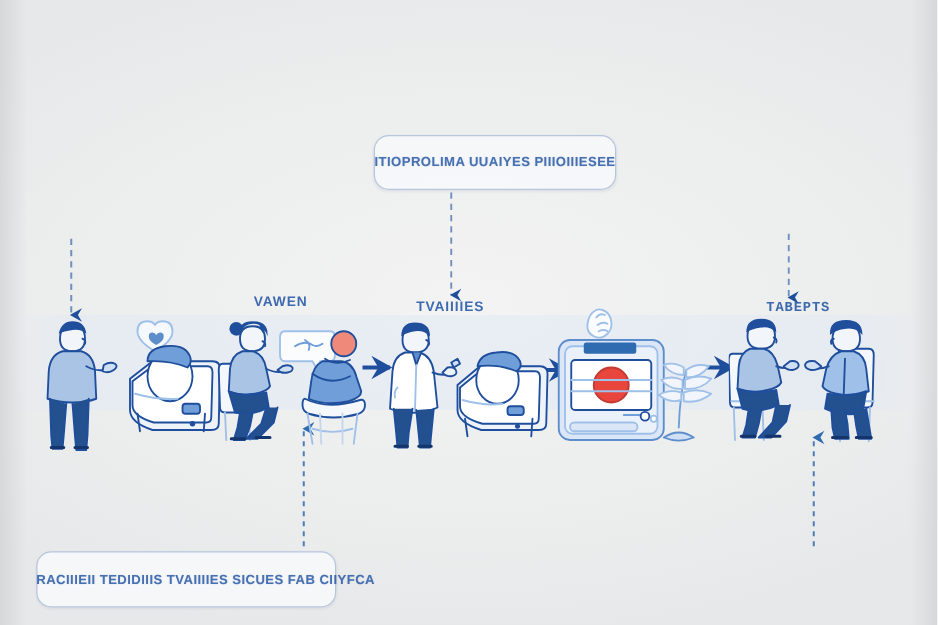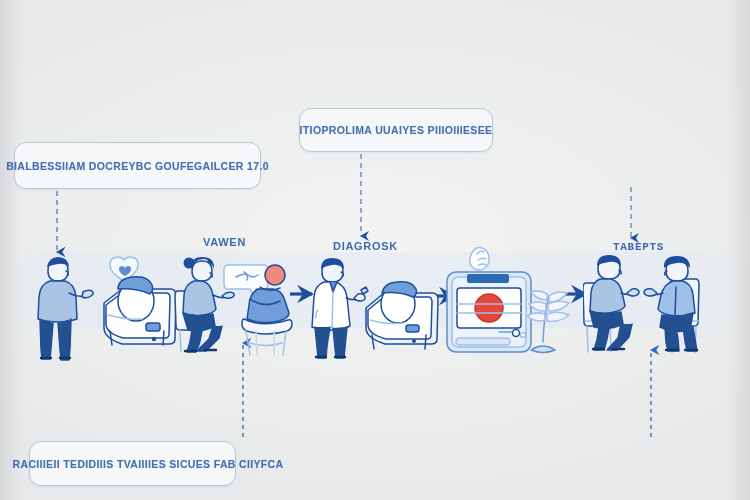--- a/index.html
+++ b/index.html
@@ -59,21 +59,21 @@
     color: #2f5fa8;
     white-space: nowrap;
     opacity: 0.88;
     filter: blur(0.22px);
     text-shadow: 0 0 1px rgba(47,95,168,0.35);
     text-align: right;
   }
   #callout-1 { left: 14px;  top: 142px; width: 247px; height: 47px; }
   #callout-2 { left: 299px; top: 108px; width: 194px; height: 44px; }
   #callout-3 { left: 565px; top: 140px; width: 172px; height: 45px; }
-  #callout-4 { left: 29px;  top: 441px; width: 207px; height: 45px; padding-left: 31px; }
+  #callout-4 { left: 29px;  top: 441px; width: 240px; height: 45px; padding-left: 31px; }
   #callout-5 { left: 577px; top: 441px; width: 151px; height: 44px; }
 
   
   .scene-label {
     position: absolute;
     font-size: 11px;
     font-weight: 700;
     letter-spacing: 0.7px;
     color: #2a5ca8;
     white-space: nowrap;
@@ -333,26 +333,23 @@
         <path d="M110 66 q-14 5 -31 2 l-2 12 q15 7 30 3 Z" fill="#23508f"></path>
         <path d="M78 79 l2 14 10 12 h-10 l-12 -13 -3 -13" fill="#23508f" stroke="#1f4e9c" opacity="0"></path>
         <path d="M82 80 l1 15 2 9 h11 l-1 -12 -2 -11" fill="#23508f" stroke="#1f4e9c"></path>
         <path d="M100 80 l2 14 2 10 h10 l-2 -12 -2 -12" fill="#23508f" stroke="#1f4e9c"></path>
         <path d="M83 103 h12 M102 103 h12" stroke="#13356b" stroke-width="2.4"></path>
       </g>
     </g>
   </svg>
 
   <div class="scene-label" id="label-vawen">VAWEN</div>
-  <div class="scene-label" id="label-diagnosk">DIAGROSK</div>
+  <div class="scene-label" id="label-diagnosk">TVAIIIIES</div>
   <div class="scene-label" id="label-tabepts">TABEPTS</div>
 
-  <div class="callout" id="callout-1">
-    <span class="txt">BIALBESSIIAM DOCREYBC GOUFEGAILCER 17.0</span>
-  </div>
   <div class="callout" id="callout-2">
     <span class="txt">ITIOPROLIMA UUAIYES PIIIOIIIESEE</span>
   </div>
   <div class="callout" id="callout-4">
     <span class="txt">RACIIIEII TEDIDIIIS TVAIIIIES SICUES FAB CIIYFCA</span>
   </div>
 
 </div>
 
 </body></html>

